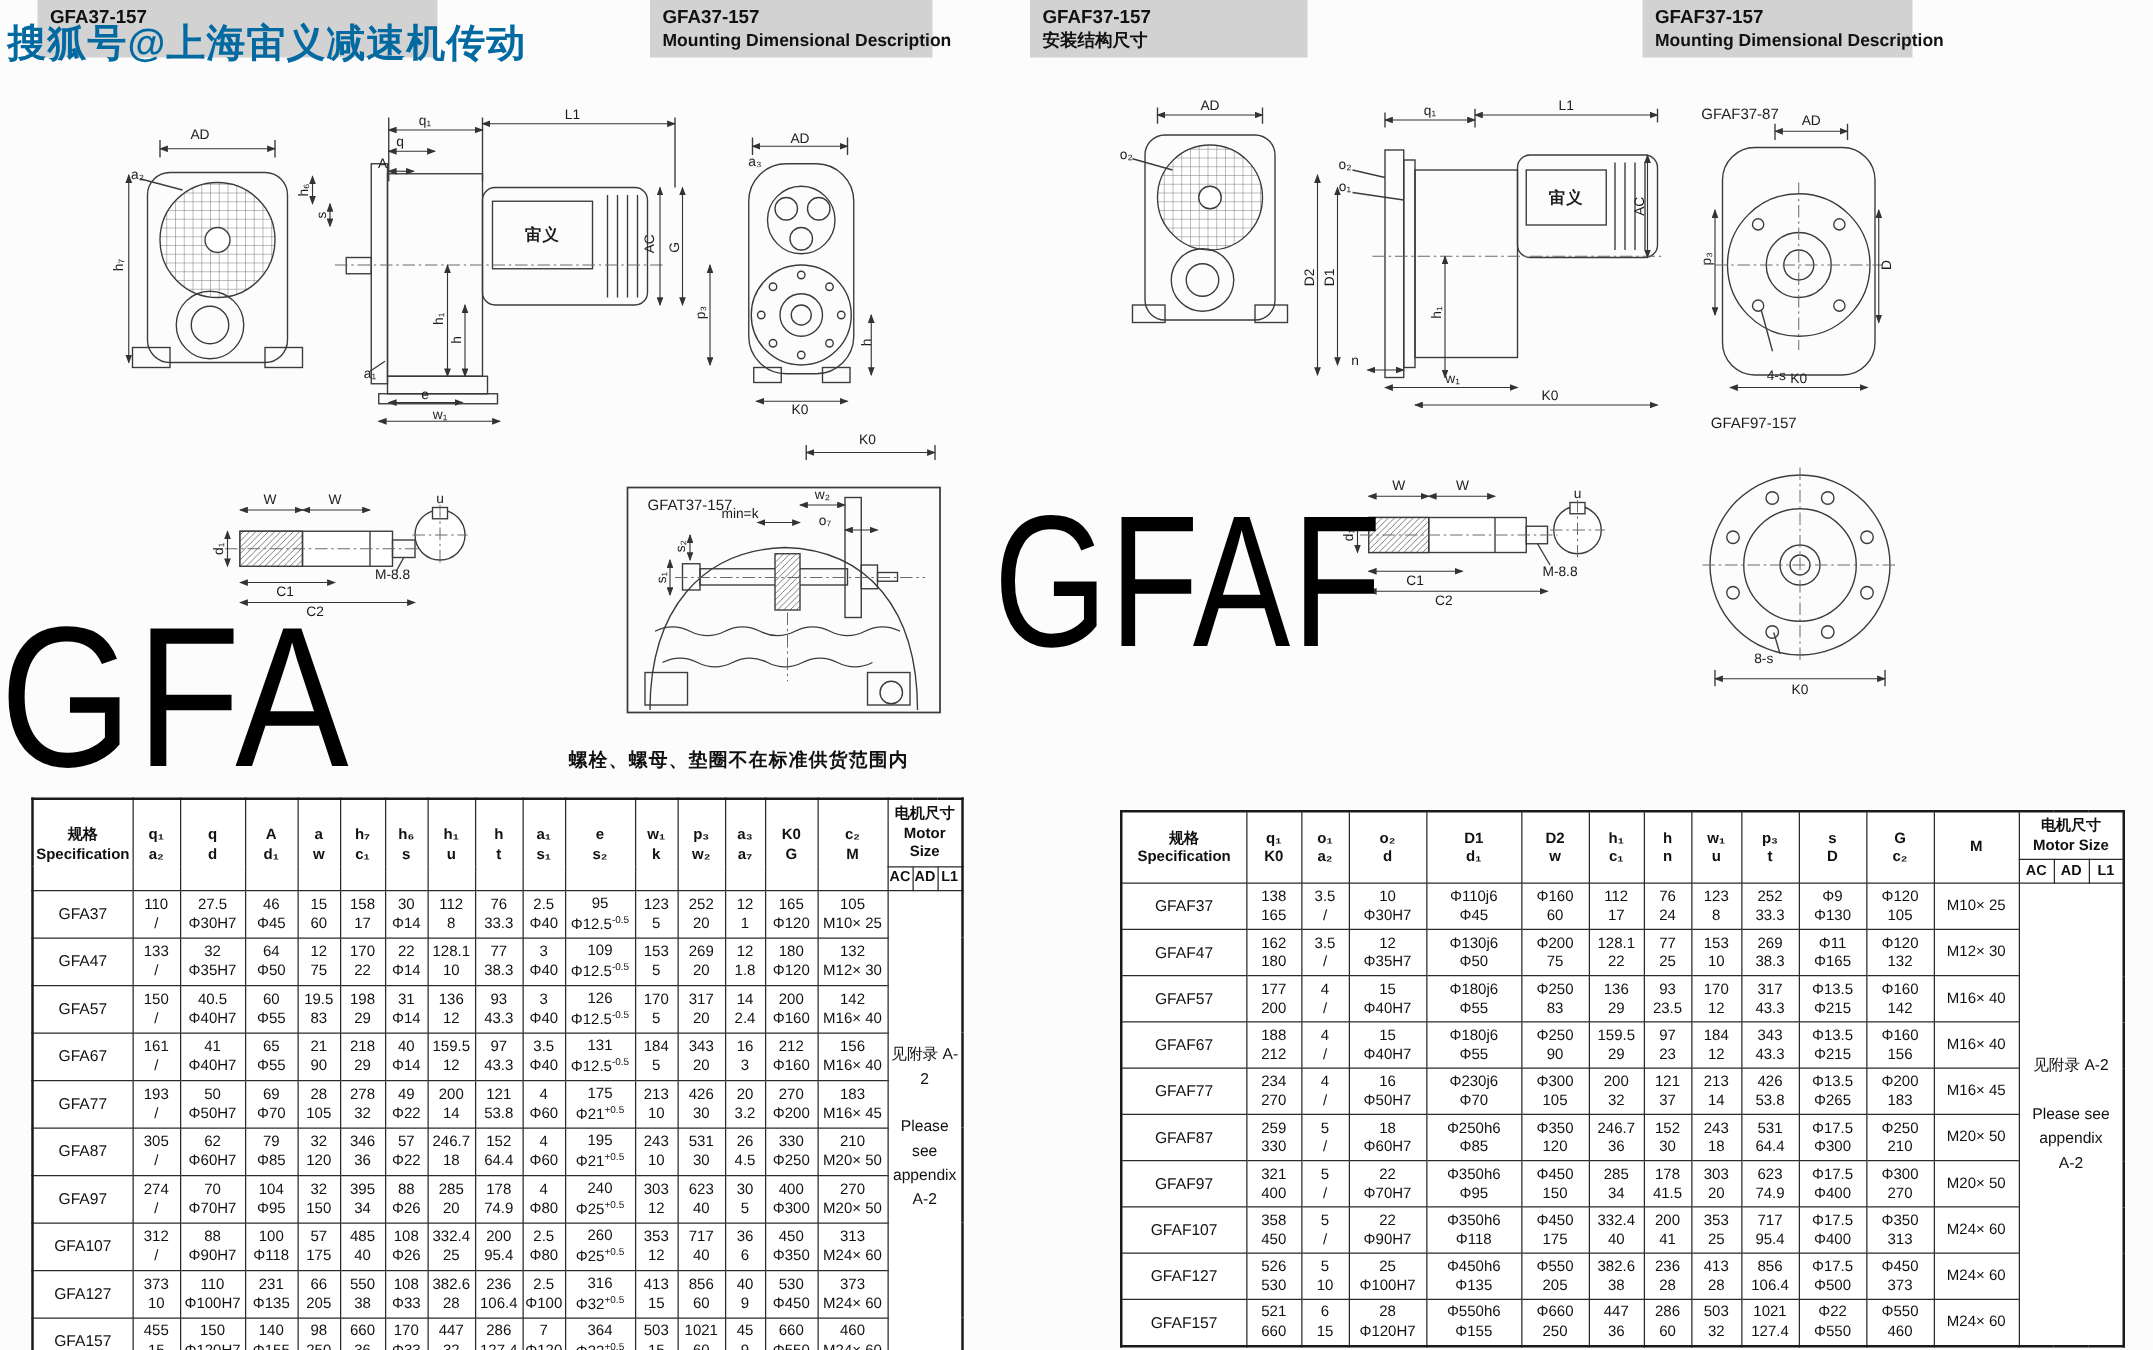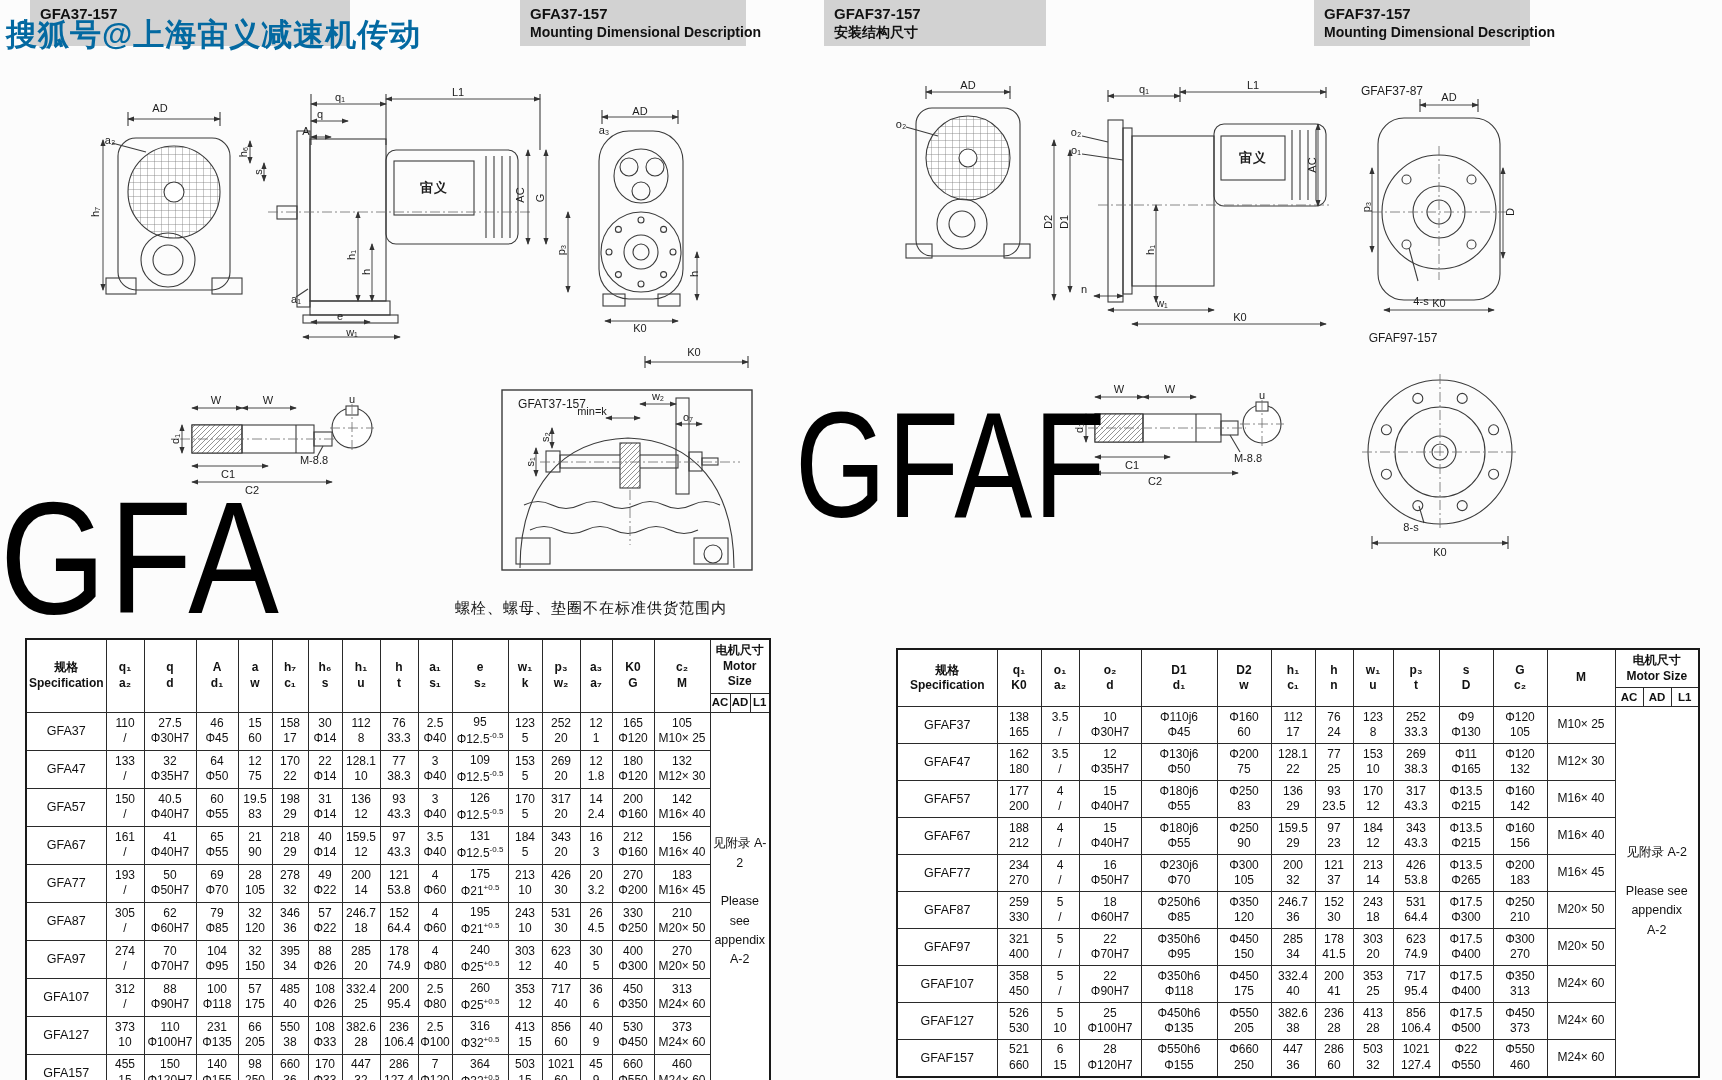--- a/index.html
+++ b/index.html
@@ -26,21 +26,21 @@
   .dlab{position:absolute;transform:translate(-50%,-50%);font-size:11px;color:#1c1c1c;white-space:nowrap}
   .dlab.rot{transform:translate(-50%,-50%) rotate(-90deg)}
   .dlab-b{font-size:12px}
   .dlab-logo{font-size:13px;font-weight:bold;letter-spacing:1px}
 
   
   .big{position:absolute;font-weight:500;color:#000;line-height:1;transform-origin:left top;z-index:2;white-space:nowrap}
   .big-gfa{left:0;top:478px;font-size:160px;letter-spacing:4px;transform:scaleX(.85)}
   .big-gfaf{left:795px;top:390px;font-size:150px;letter-spacing:2px;transform:scaleX(.78)}
 
-  .note-line{position:absolute;left:455px;top:599px;font-size:15px;font-weight:400;letter-spacing:1px;z-index:2}
+  .note-line{position:absolute;left:455px;top:599px;font-size:15px;font-weight:700;letter-spacing:1px;z-index:2}
 
   
   .twrap{position:absolute;z-index:4}
   table.dim-table{border-collapse:collapse;table-layout:fixed;width:100%;background:#fff;
         border:2px solid #1a1a1a;font-size:12px;color:#111}
   .dim-table th,.dim-table td{border:1px solid #2a2a2a;text-align:center;padding:2px 0;
         line-height:1.3;overflow:hidden;vertical-align:middle}
   .dim-table th{font-weight:bold;font-size:12px;padding:3px 0}
   .dim-table th.ms{font-size:11.5px;height:16px;padding:1px 0}
   .dim-table td.spec{font-size:12.5px}
@@ -387,21 +387,21 @@
       <span class="dlab" style="left: 268px; top: 400px;">W</span>
       <span class="dlab rot" style="left: 175px; top: 439px;">d₁</span>
       <span class="dlab" style="left: 352px; top: 399px;">u</span>
       <span class="dlab" style="left: 314px; top: 460px;">M-8.8</span>
       <span class="dlab" style="left: 228px; top: 474px;">C1</span>
       <span class="dlab" style="left: 252px; top: 490px;">C2</span>
       <span class="dlab dlab-b" style="left: 552px; top: 404px;">GFAT37-157</span>
       <span class="dlab" style="left: 694px; top: 352px;">K0</span>
       <span class="dlab" style="left: 658px; top: 396px;">w₂</span>
       <span class="dlab" style="left: 592px; top: 411px;">min=k</span>
-      <span class="dlab" style="left: 660px; top: 417px; margin-left: 28px;">o₇</span>
+      <span class="dlab" style="left: 660px; top: 417px;">o₇</span>
       <span class="dlab rot" style="left: 545px; top: 437px;">s₂</span>
       <span class="dlab rot" style="left: 530px; top: 462px;">s₁</span>
       <span class="dlab dlab-logo" style="left: 434px; top: 188px;">宙义</span>
       <span class="dlab dlab-logo" style="left: 1253px; top: 158px;">宙义</span>
       <span class="dlab" style="left: 968px; top: 85px;">AD</span>
       <span class="dlab" style="left: 901px; top: 124px;">o₂</span>
       <span class="dlab" style="left: 1144px; top: 89px;">q₁</span>
       <span class="dlab" style="left: 1253px; top: 85px;">L1</span>
       <span class="dlab" style="left: 1076px; top: 132px;">o₂</span>
       <span class="dlab" style="left: 1076px; top: 150px;">o₁</span>

